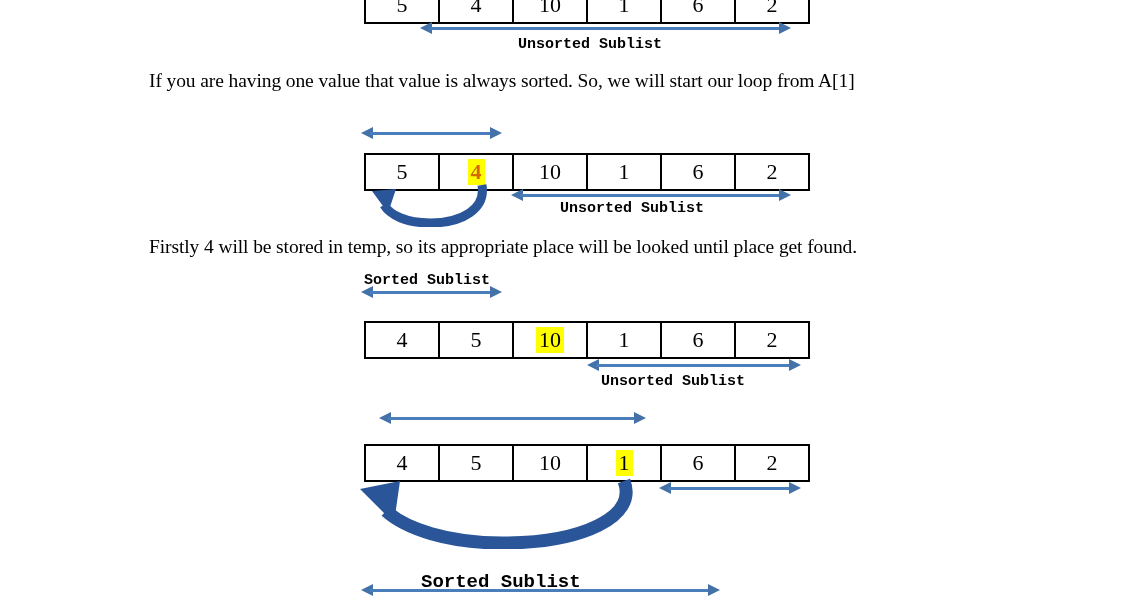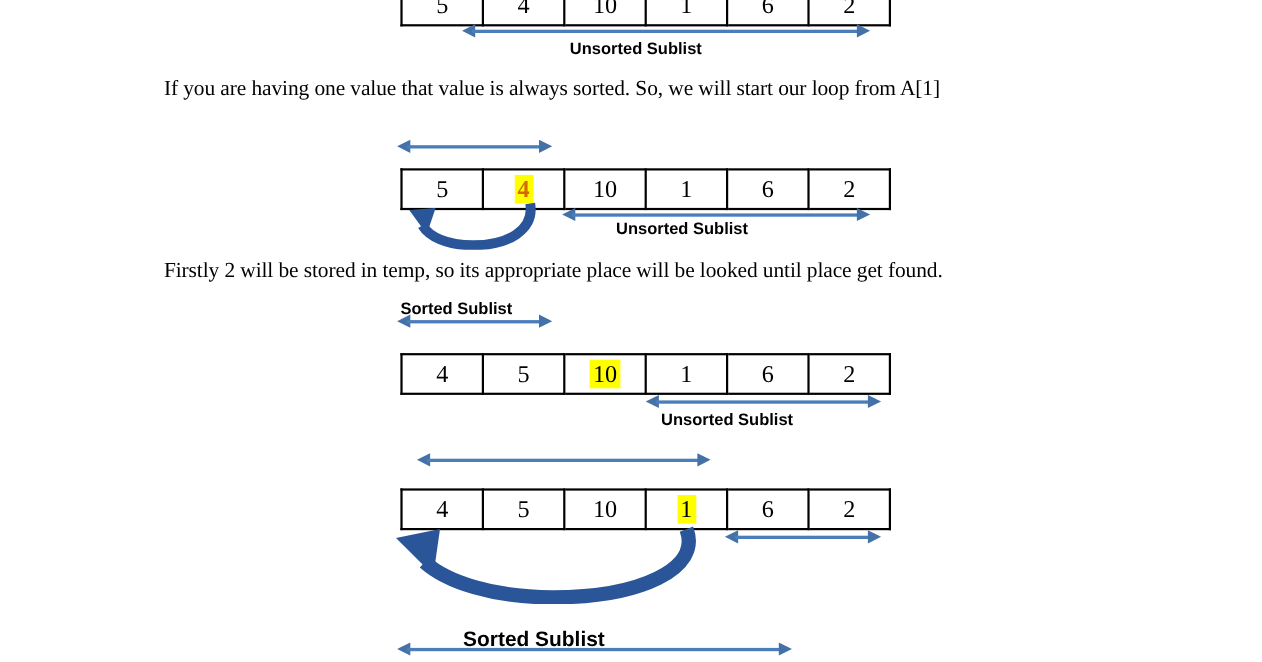--- a/index.html
+++ b/index.html
@@ -86,21 +86,21 @@
     border-right: 12px solid #4472a8;
   }
   .dbl-arrow .head.right {
     right: 0;
     border-left: 12px solid #4472a8;
   }
 
   
   .caption {
     position: absolute;
-    font-family: Liberation Sans, sans-serif;
+    font-family: Liberation Mono, monospace;
     font-weight: bold;
     font-size: 15px;
     color: #000000;
     white-space: nowrap;
   }
 
   
   .curve {
     position: absolute;
     pointer-events: none;
@@ -155,21 +155,21 @@
   <path d="M30 30 L14 8 L38 6 Z" fill="#2a5599"></path>
 </svg>
 
 <div class="dbl-arrow" style="left:511px; top:188px; width:280px;">
   <span class="head left"></span>
   <span class="shaft"></span>
   <span class="head right"></span>
 </div>
 <div class="caption" style="left:560px; top:200px;">Unsorted Sublist</div>
 
-<div class="paragraph" style="left:149px; top:235px;">Firstly 2 will be stored in temp, so its appropriate place will be looked until place get found.</div>
+<div class="paragraph" style="left:149px; top:235px;">Firstly 4 will be stored in temp, so its appropriate place will be looked until place get found.</div>
 
 <div class="caption" style="left:364px; top:272px;">Sorted Sublist</div>
 <div class="dbl-arrow" style="left:361px; top:285px; width:141px;">
   <span class="head left"></span>
   <span class="shaft"></span>
   <span class="head right"></span>
 </div>
 
 <table class="array-table" style="left:364px; top:321px;">
   <tbody>

